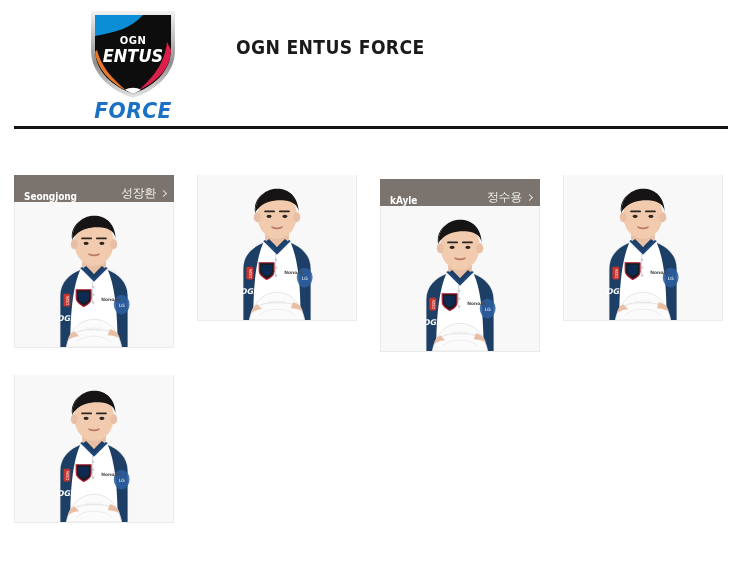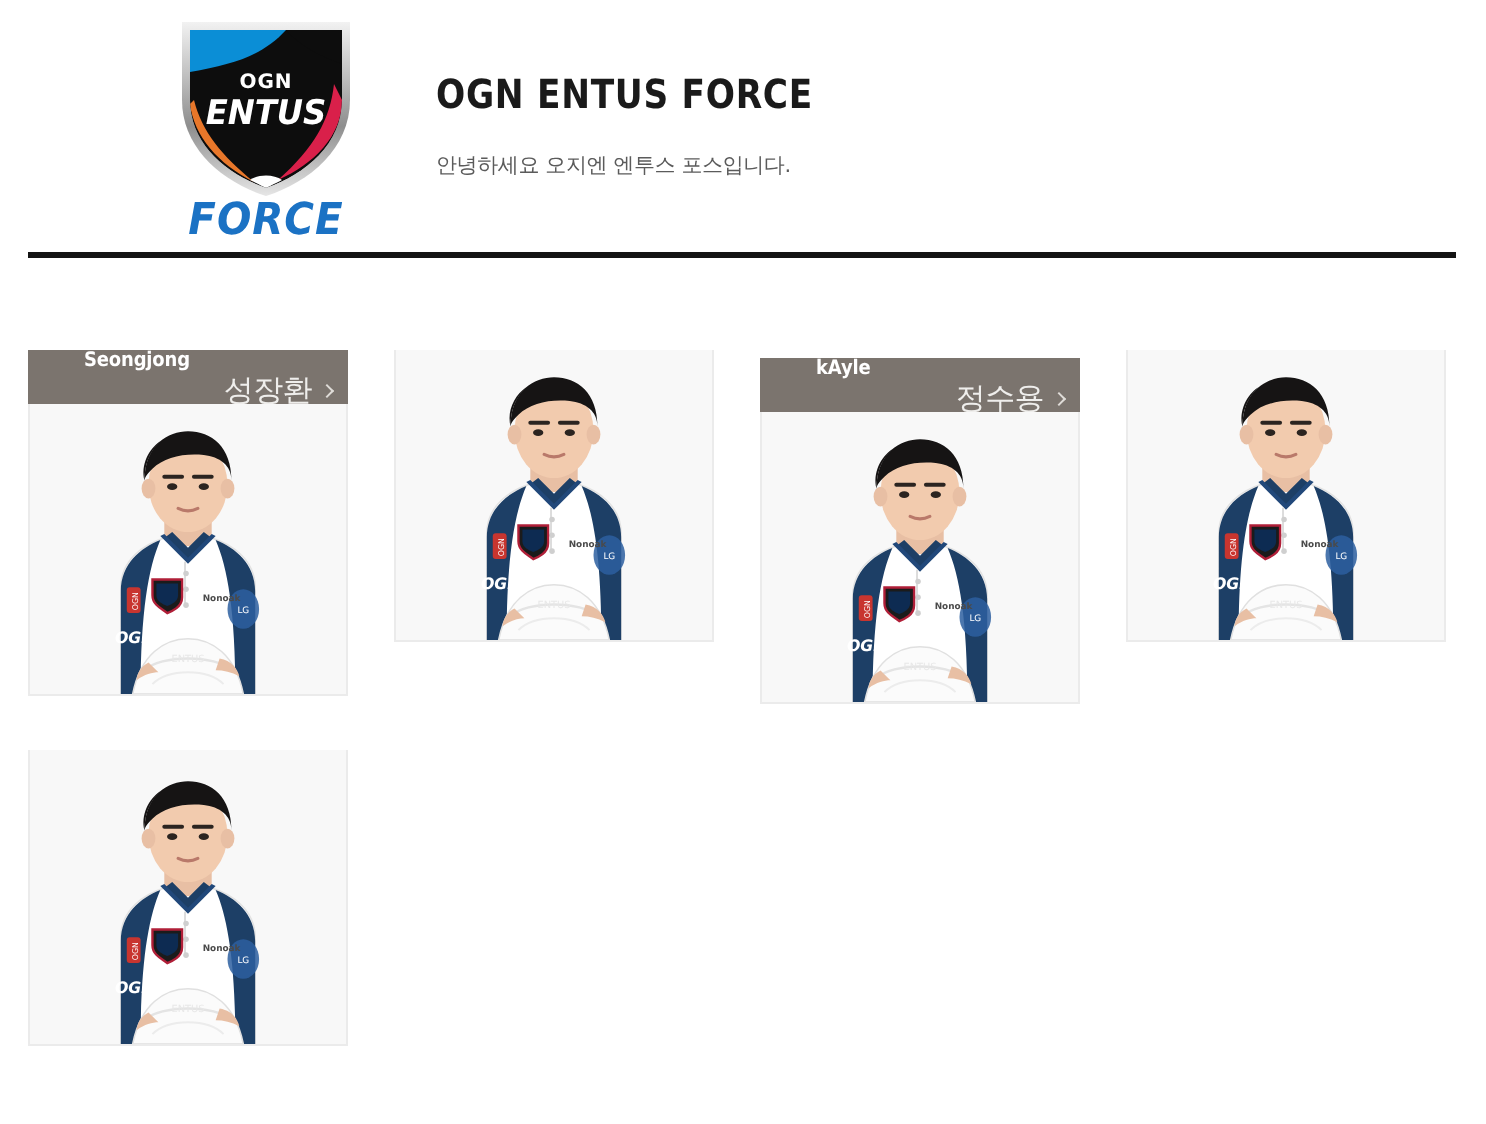--- a/index.html
+++ b/index.html
@@ -42,21 +42,21 @@
     font-style: italic;
     letter-spacing: 0.5px;
     color: #1b72c4;
     transform: scaleX(0.92);
     line-height: 26px;
     text-shadow: 0 1px 0 rgba(255,255,255,0.6);
   }
 
   .title-block {
     position: absolute;
-    left: 218px; top: 36px;
+    left: 236px; top: 36px;
   }
   .team-title {
     font-family: "DejaVu Sans", sans-serif;
     font-size: 20px;
     font-weight: bold;
     color: #1a1a1a;
     letter-spacing: 0.4px;
     transform: scaleX(0.86);
     transform-origin: left center;
     margin: 0;
@@ -90,43 +90,42 @@
   .card {
     position: absolute;
     width: 160px;
     background: #ffffff;
   }
   .card-head {
     position: relative;
     height: 27px;
     background: #7b746e;
     display: flex;
-    align-items: flex-start;
-    padding: 0 8px 0 28px;
-    flex-direction: column;
+    align-items: flex-end;
+    padding: 0 8px 0 10px;
   }
   .nickname {
     font-family: "DejaVu Sans", sans-serif;
     font-size: 10px;
     font-weight: bold;
     color: #ffffff;
     letter-spacing: -0.1px;
     transform: scaleX(0.9);
     transform-origin: left center;
     white-space: nowrap;
   }
   .head-right {
     margin-left: auto;
     display: flex;
     align-items: center;
     gap: 5px;
   }
   .realname {
     font-family: Liberation Serif, serif;
-    font-size: 15px;
+    font-size: 12px;
     color: #efeeec;
     letter-spacing: -0.3px;
     white-space: nowrap;
   }
   .chev {
     display: inline-block;
     width: 5px; height: 5px;
     border-top: 1px solid #dfdcd8;
     border-right: 1px solid #dfdcd8;
     transform: rotate(45deg);
@@ -186,21 +185,20 @@
           <text x="46" y="38" text-anchor="middle" font-family="DejaVu Sans, sans-serif" font-size="10" font-weight="bold" fill="#ffffff" letter-spacing="0.5">OGN</text>
 
           <text x="46" y="56" text-anchor="middle" font-family="DejaVu Sans, sans-serif" font-size="17" font-weight="bold" font-style="italic" fill="#ffffff" transform="scale(0.95,1)" transform-origin="46 56">ENTUS</text>
         </svg>
       </div>
       <div class="force-word">FORCE</div>
     </div>
 
     <div class="title-block">
       <h1 class="team-title">OGN ENTUS FORCE</h1>
-      <p class="team-desc">안녕하세요 오지엔 엔투스 포스입니다.</p>
     </div>
   </div>
 
   <div class="divider"></div>
 
   <div class="roster" id="roster">
       <div class="card" style="left: 0px; top: 0px;">
         <div class="card-head">
           <span class="nickname">Seongjong</span>
           <span class="head-right">

